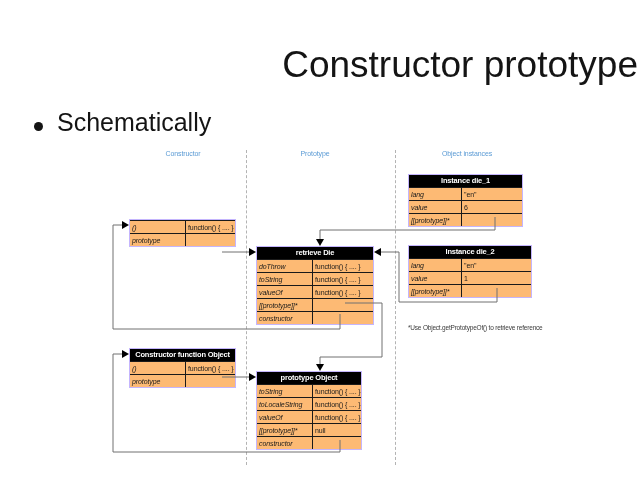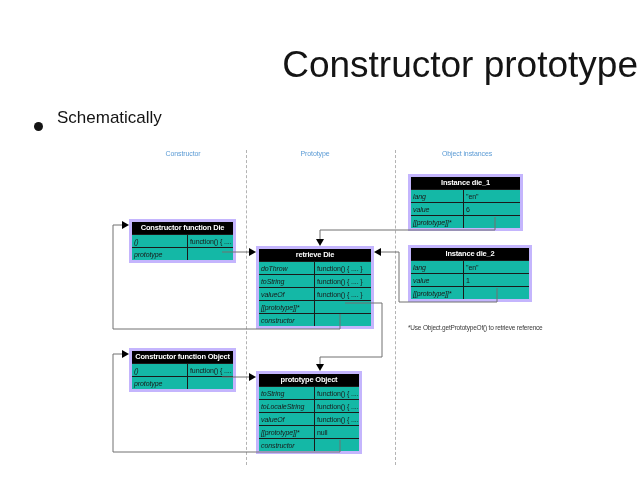--- a/index.html
+++ b/index.html
@@ -2,27 +2,27 @@
 <html><head>
 <meta charset="utf-8">
 <style>
   html,body{margin:0;padding:0;background:#fff;}
   .slide{position:relative;width:638px;height:478px;background:#ffffff;overflow:hidden;
          font-family:"Liberation Sans",sans-serif;color:#1a1a1a;}
   .title{position:absolute;top:44px;left:0;width:100%;text-align:right;
          font-size:37px;font-weight:400;letter-spacing:0;color:#141414;}
   .bullet-dot{position:absolute;left:34px;top:122px;width:9px;height:9px;
          border-radius:50%;background:#141414;}
-  .bullet-text{position:absolute;left:57px;top:108px;font-size:17px;color:#141414;}
+  .bullet-text{position:absolute;left:57px;top:108px;font-size:25px;color:#141414;}
 
   .divider{position:absolute;top:150px;height:315px;width:0;border-left:1px dashed #b3b3b3;}
   .col-label{position:absolute;top:150px;font-size:7px;letter-spacing:-0.1px;
          color:#5b9bd5;text-align:center;}
 
-  .tbl{position:absolute;border:3px solid #c4b5fd;background:#14b8a6;box-sizing:border-box;
+  .tbl{position:absolute;border:1px solid #c4b5fd;background:#fdba74;box-sizing:border-box;
        font-size:7px;letter-spacing:-0.1px;line-height:1;}
   .tbl-header{height:12px;background:#000;color:#fff;font-weight:bold;font-size:7.5px;
        letter-spacing:-0.2px;text-align:center;display:flex;align-items:center;
        justify-content:center;white-space:nowrap;overflow:hidden;box-sizing:border-box;}
   .tbl-row{display:flex;height:13px;border-top:1px solid #1a1a1a;box-sizing:border-box;}
   .cell-name{font-style:italic;border-right:1px solid #1a1a1a;box-sizing:border-box;
        display:flex;align-items:center;padding-left:2px;white-space:nowrap;overflow:hidden;}
   .cell-value{flex:1;display:flex;align-items:center;padding-left:2px;
        white-space:nowrap;overflow:hidden;}
   .tbl.ctor .cell-name{width:56px;}
@@ -46,21 +46,20 @@
   <div class="bullet-text">Schematically</div>
 
   <div class="divider" style="left:246px;"></div>
   <div class="divider" style="left:395px;"></div>
 
   <div class="col-label" style="left:110px;width:146px;">Constructor</div>
   <div class="col-label" style="left:241px;width:148px;">Prototype</div>
   <div class="col-label" style="left:394px;width:146px;">Object instances</div>
 
   <div class="tbl ctor" style="left:129px;top:219px;width:107px;">
-    <div class="tbl-header">Constructor function Die</div>
     <div class="tbl-row">
       <div class="cell-name">()</div>
       <div class="cell-value">function() { .... }</div>
     </div>
     <div class="tbl-row">
       <div class="cell-name">prototype</div>
       <div class="cell-value"></div>
     </div>
   </div>
 

